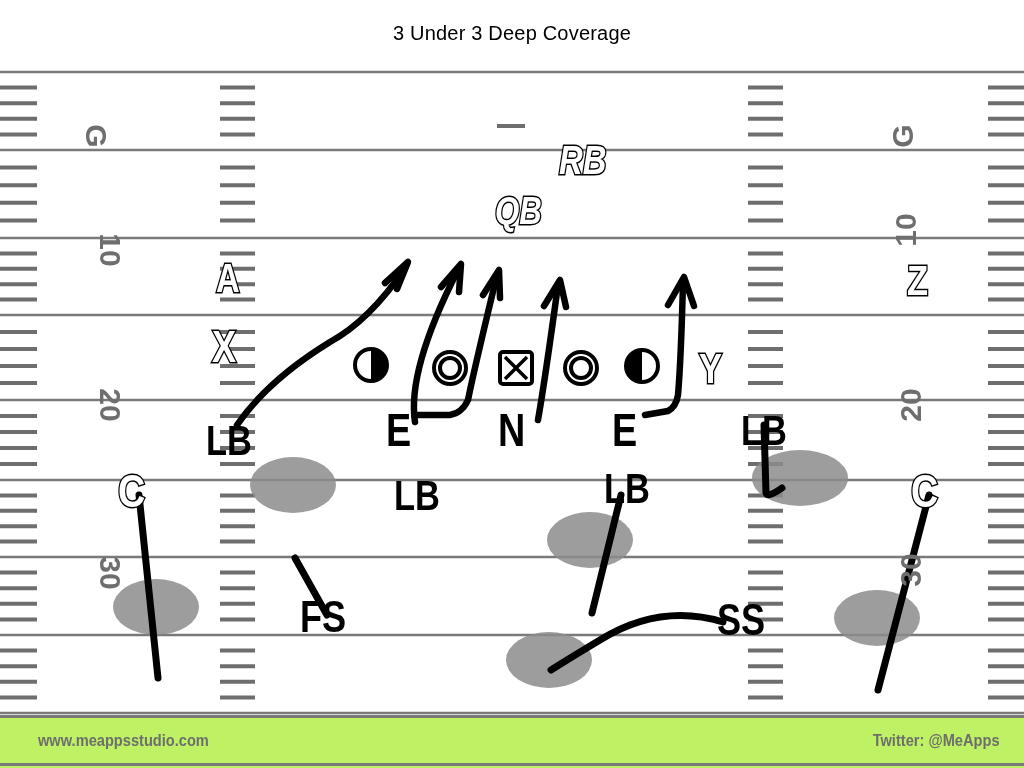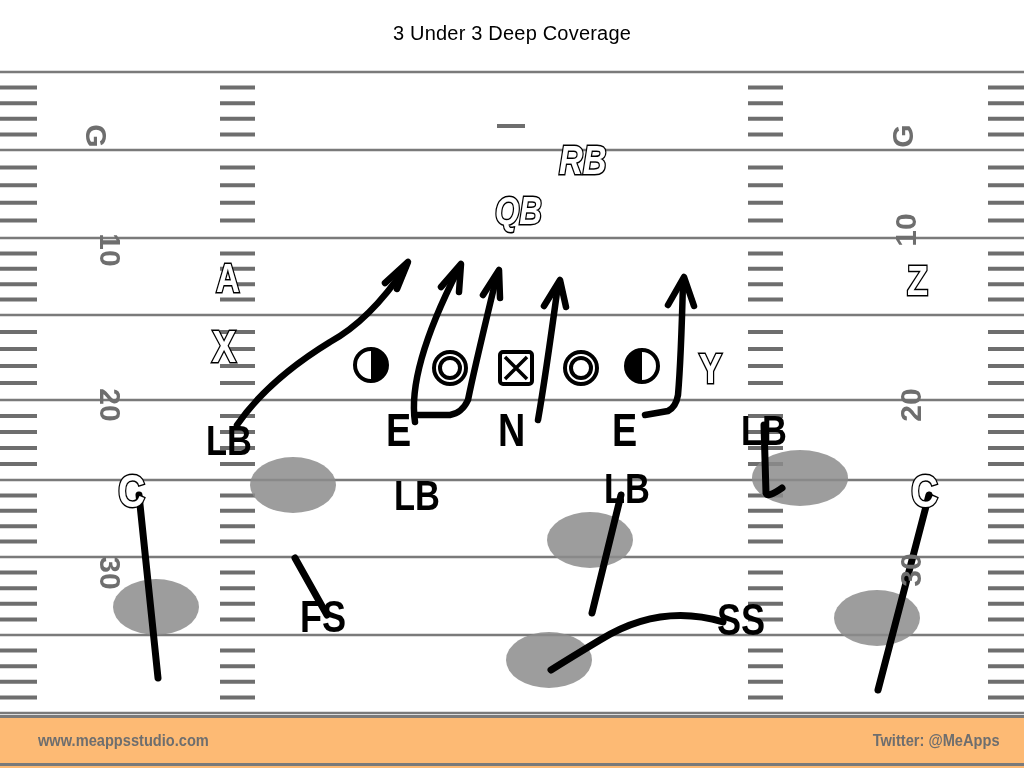--- a/index.html
+++ b/index.html
@@ -49,21 +49,21 @@
     top: 0;
   }
 
   
   .footer {
     position: absolute;
     left: 0;
     top: 715px;
     width: 1024px;
     height: 53px;
-    background: #fdba74;
+    background: #bef264;
   }
   .footer-rule {
     position: absolute;
     left: 0;
     width: 1024px;
     height: 3px;
     background: #7a7a7a;
   }
   .footer-rule.top { top: 0px; }
   .footer-rule.bottom { top: 48px; }

